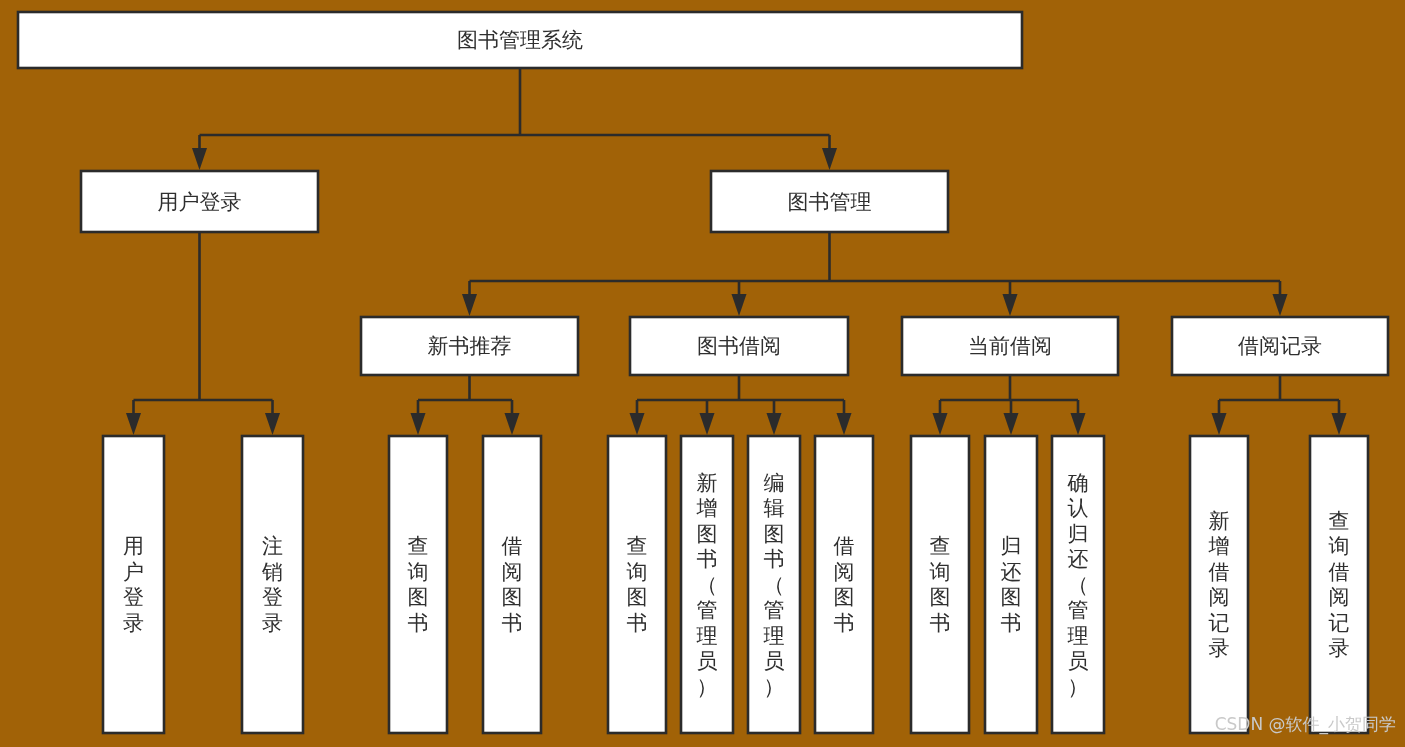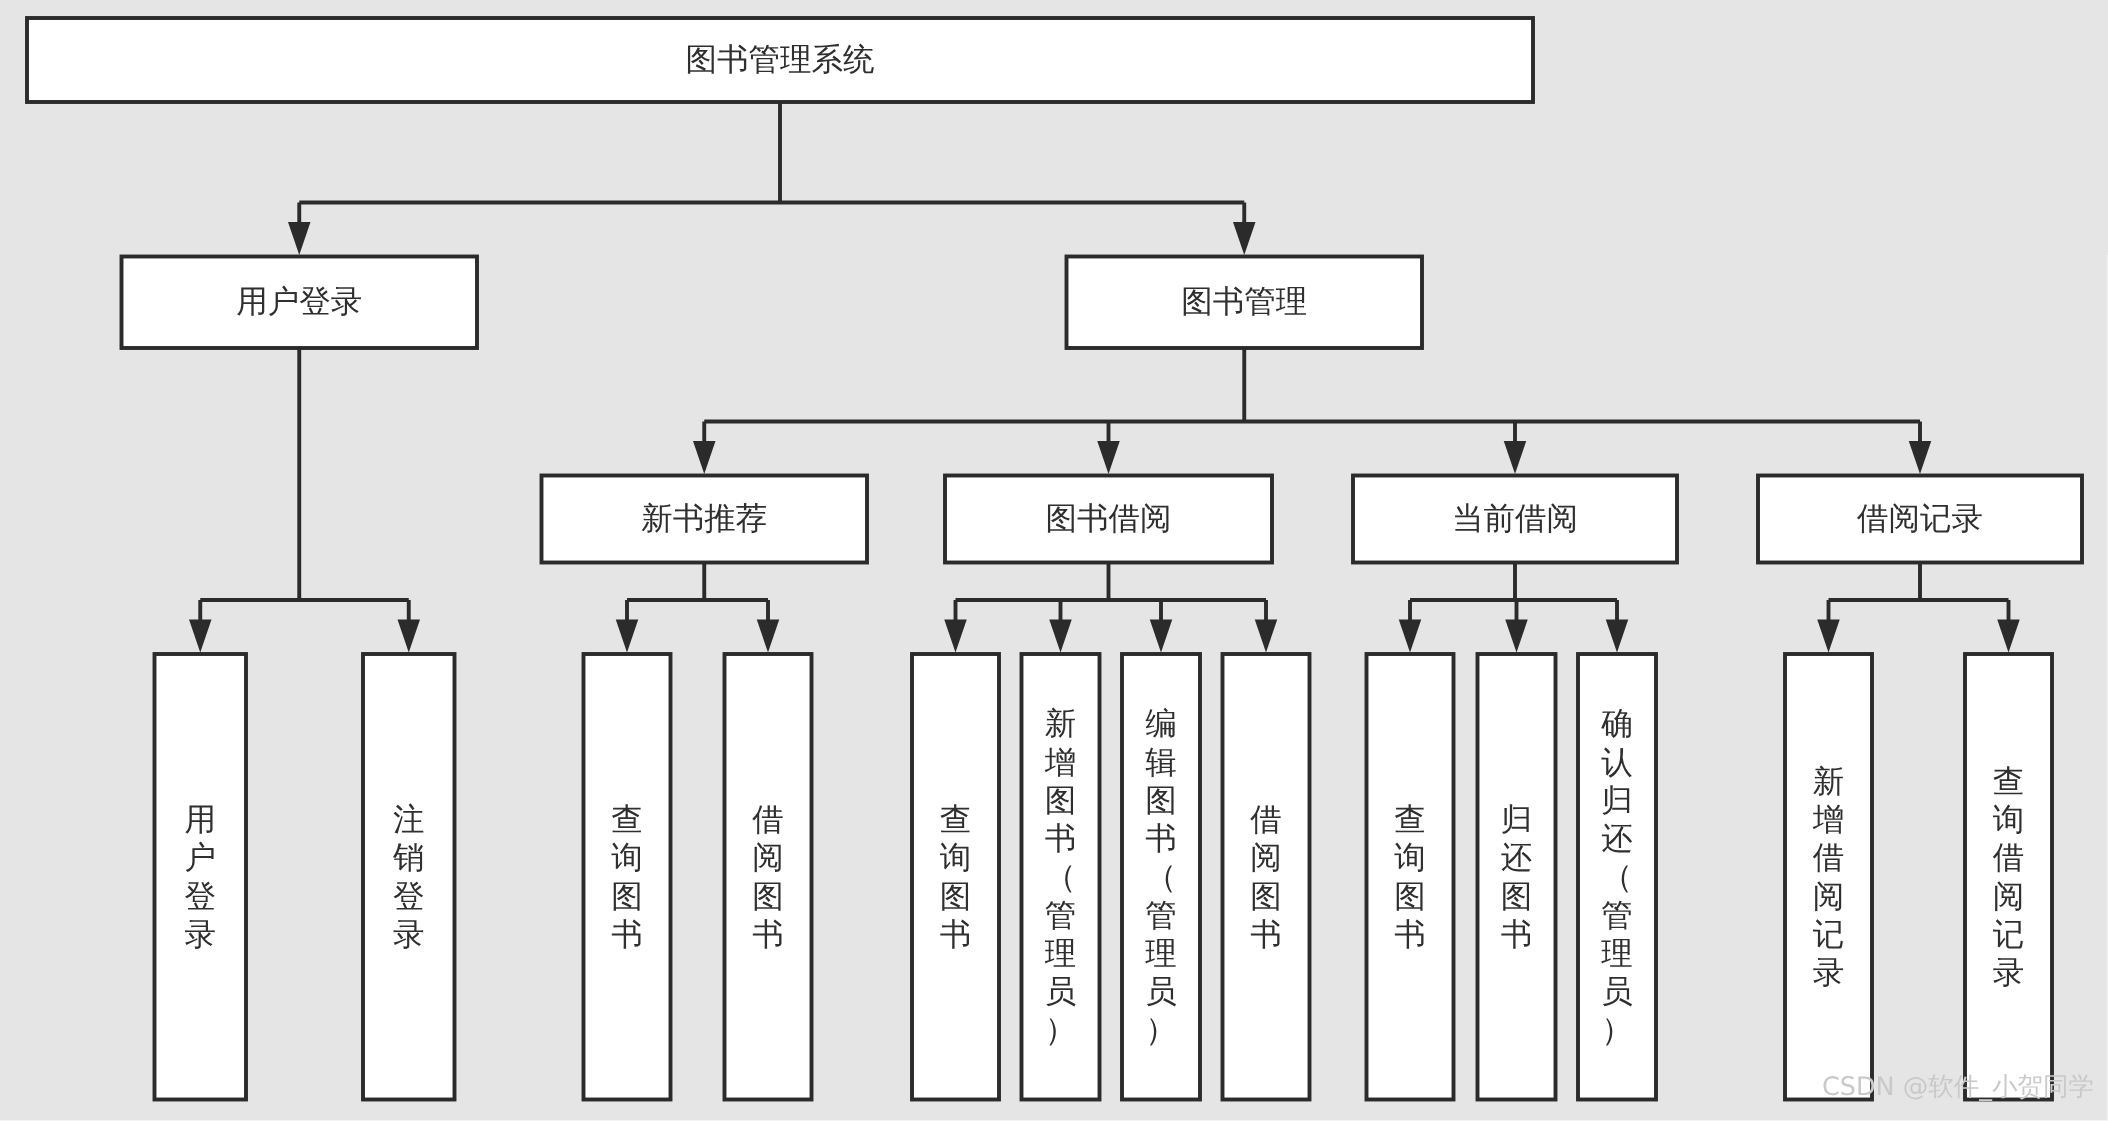--- a/index.html
+++ b/index.html
@@ -8,21 +8,21 @@
     padding: 0;
     background: #ffffff;
   }
   body {
     font-family: "DejaVu Sans", "Liberation Sans", sans-serif;
   }
   #diagram-root {
     position: relative;
     width: 1405px;
     height: 747px;
-    background: #e5e5e5;
+    background: #a16207;
     overflow: hidden;
   }
   svg.diagram-canvas {
     position: absolute;
     left: 0;
     top: 0;
     width: 1405px;
     height: 747px;
     display: block;
   }

